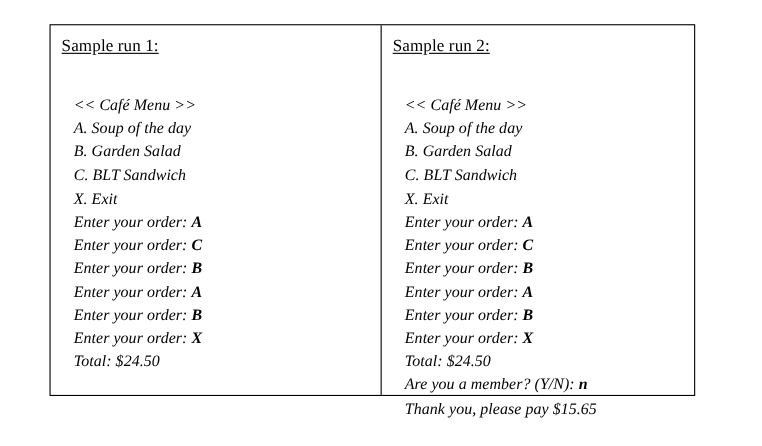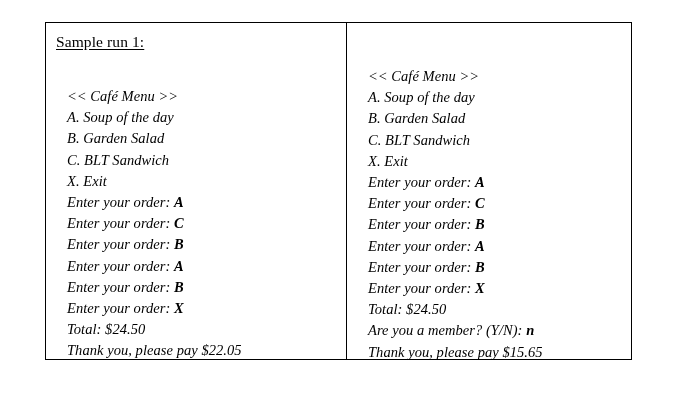--- a/index.html
+++ b/index.html
@@ -114,25 +114,25 @@
           <div class="transcript-line"><span>B. Garden Salad</span></div>
           <div class="transcript-line"><span>C. BLT Sandwich</span></div>
           <div class="transcript-line"><span>X. Exit</span></div>
           <div class="transcript-line"><span>Enter your order: </span><span class="entered">A</span></div>
           <div class="transcript-line"><span>Enter your order: </span><span class="entered">C</span></div>
           <div class="transcript-line"><span>Enter your order: </span><span class="entered">B</span></div>
           <div class="transcript-line"><span>Enter your order: </span><span class="entered">A</span></div>
           <div class="transcript-line"><span>Enter your order: </span><span class="entered">B</span></div>
           <div class="transcript-line"><span>Enter your order: </span><span class="entered">X</span></div>
           <div class="transcript-line"><span>Total: $24.50</span></div>
-          <div class="transcript-line"><span>Thank you, please pay $22.05</span></div>
         </div>
     </div>
 
     <div class="run-column second">
+      <div class="run-heading">Sample run 2:</div>
       <div class="run-gap"></div>
       <div class="transcript">
           <div class="transcript-line"><span>&lt;&lt; Café Menu &gt;&gt;</span></div>
           <div class="transcript-line"><span>A. Soup of the day</span></div>
           <div class="transcript-line"><span>B. Garden Salad</span></div>
           <div class="transcript-line"><span>C. BLT Sandwich</span></div>
           <div class="transcript-line"><span>X. Exit</span></div>
           <div class="transcript-line"><span>Enter your order: </span><span class="entered">A</span></div>
           <div class="transcript-line"><span>Enter your order: </span><span class="entered">C</span></div>
           <div class="transcript-line"><span>Enter your order: </span><span class="entered">B</span></div>

